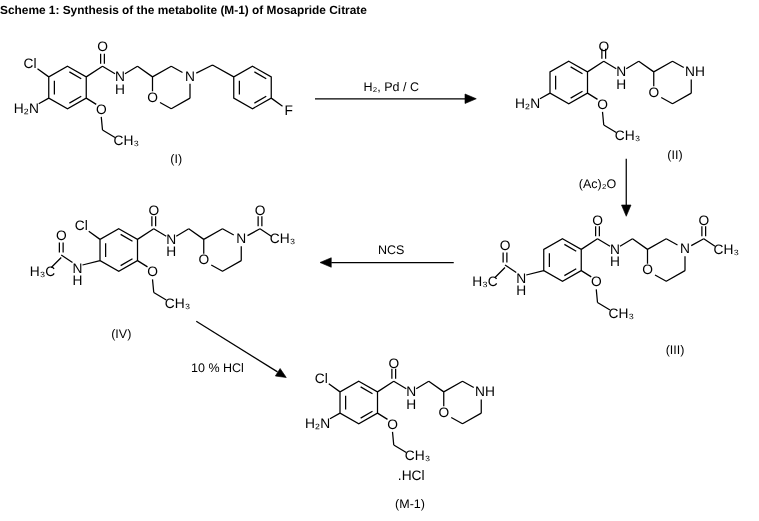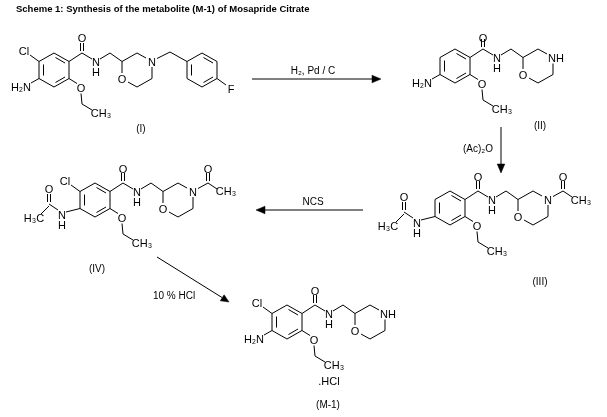--- a/index.html
+++ b/index.html
@@ -1,21 +1,21 @@
 <!DOCTYPE html>
 <html><head>
 <meta charset="utf-8">
 <style>
   html,body { margin:0; padding:0; background:#ffffff; }
   .scheme {
     position:relative; width:607px; height:417px; background:#ffffff;
     font-family:"Liberation Sans","DejaVu Sans",sans-serif; overflow:hidden;
   }
   .title {
-    position:absolute; left:16px; top:3px;
+    position:absolute; left:0; top:3px;
     font-size:9.5px; font-weight:bold; color:#000; white-space:nowrap;
   }
   svg.canvas { position:absolute; left:0; top:0; }
   path.bond { stroke:#000; stroke-width:1; fill:none; }
   path.arrow-line { stroke:#000; stroke-width:1; fill:none; }
   polygon.arrow-head { fill:#000; stroke:#000; stroke-width:0.5; }
   text { fill:#000; font-family:"Liberation Sans","DejaVu Sans",sans-serif; }
   text.atom { font-size:11px; text-anchor:middle; dominant-baseline:central; }
   text.caption { font-size:10px; text-anchor:middle; dominant-baseline:central; }
   text.reagent { font-size:10px; text-anchor:middle; dominant-baseline:central; }

